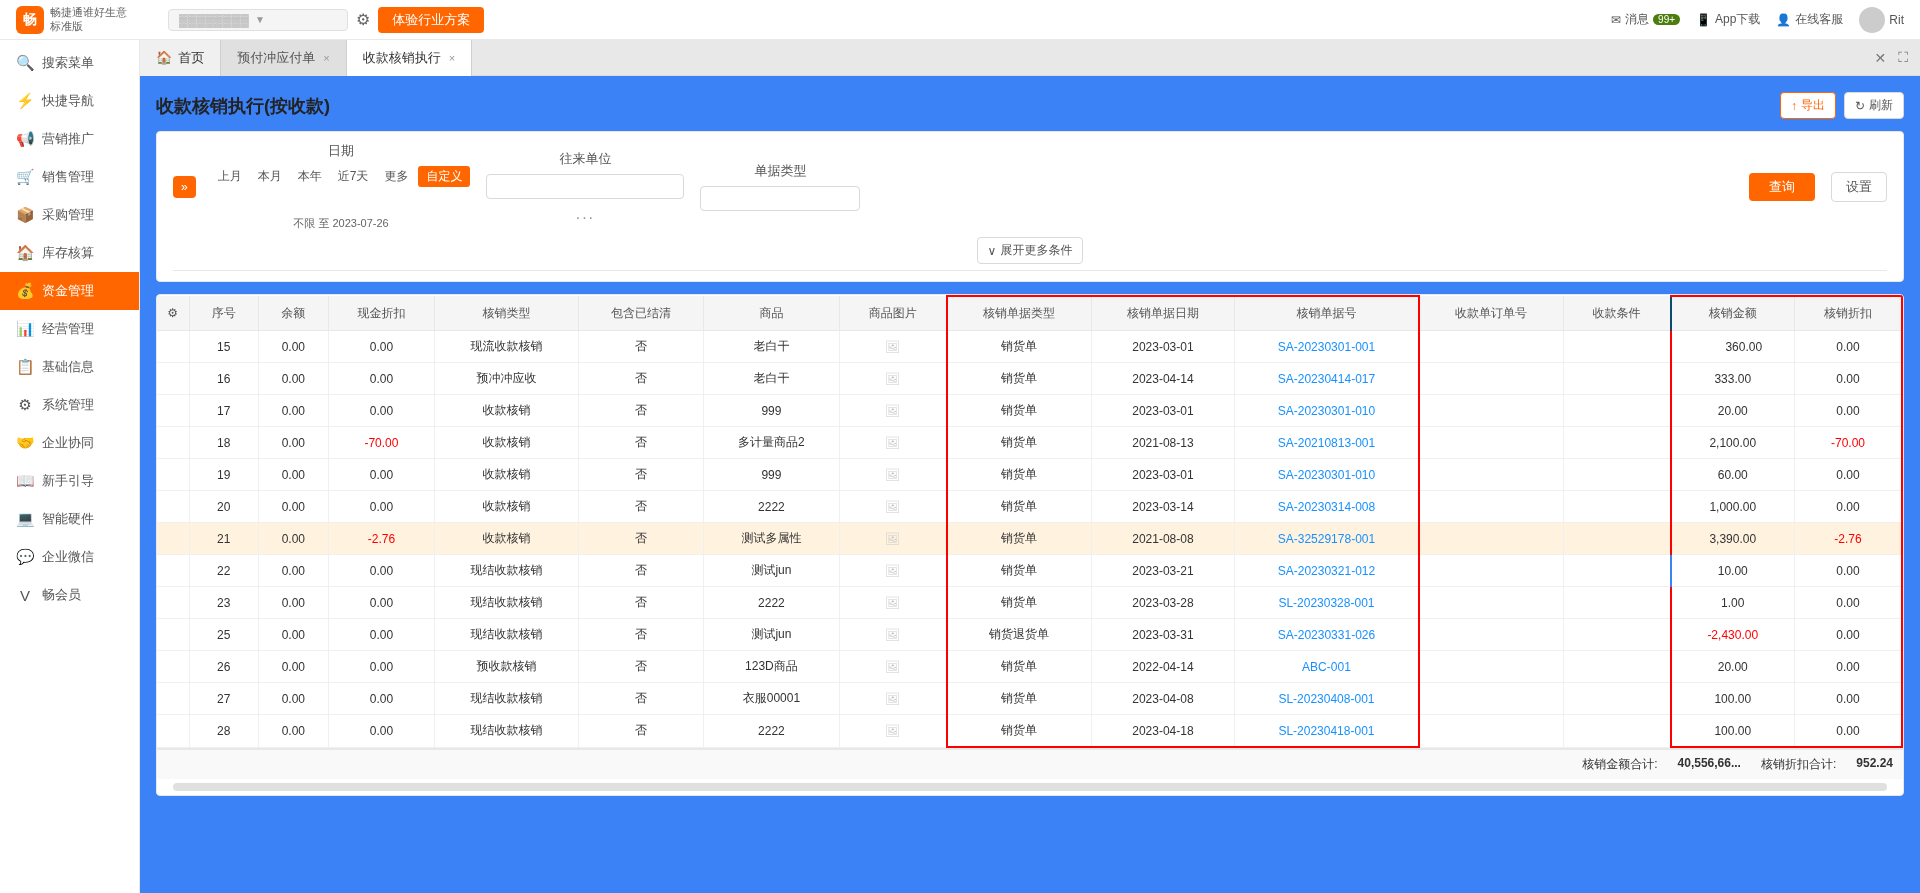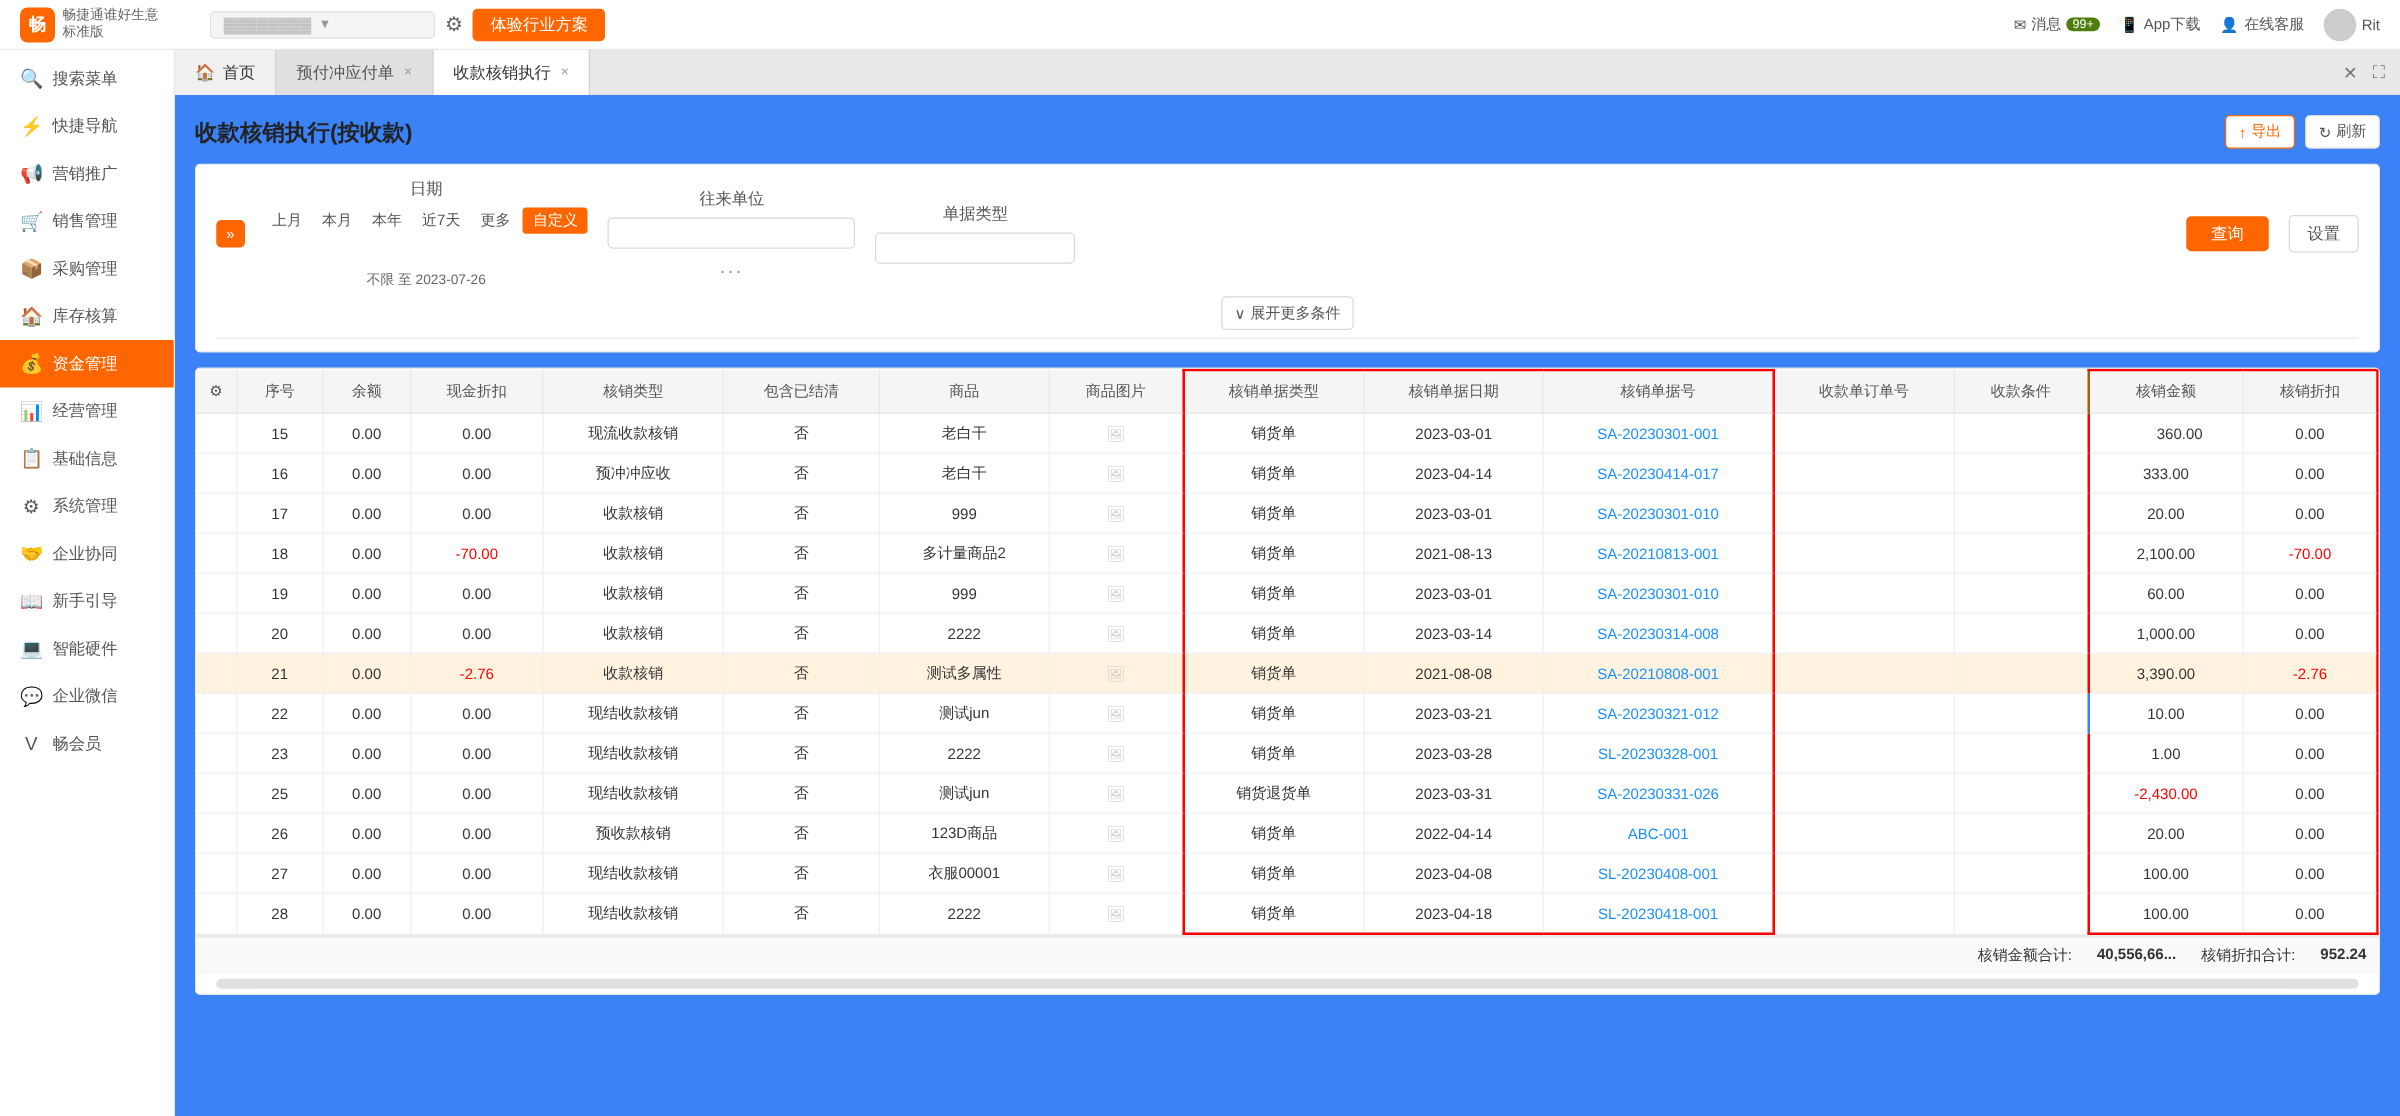--- a/index.html
+++ b/index.html
@@ -360,21 +360,21 @@
               <th>现金折扣</th>
               <th>核销类型</th>
               <th>包含已结清</th>
               <th>商品</th>
               <th>商品图片</th>
               <th style="border-left:2px solid red;border-top:2px solid red;">核销单据类型</th>
               <th style="border-top:2px solid red;">核销单据日期</th>
               <th style="border-top:2px solid red;border-right:2px solid red;">核销单据号</th>
               <th>收款单订单号</th>
               <th>收款条件</th>
-              <th style="border-left:2px solid #a16207;border-top:2px solid red;">核销金额</th>
+              <th style="border-left:2px solid #0c4a6e;border-top:2px solid red;">核销金额</th>
               <th style="border-top:2px solid red;border-right:2px solid red;">核销折扣</th>
             </tr>
           </thead>
           <tbody id="table-body">
           <tr>
                 <td></td>
                 <td>15</td>
                 <td>0.00</td>
                 <td>0.00</td>
                 <td>现流收款核销</td>
@@ -478,21 +478,21 @@
                 <td></td>
                 <td>21</td>
                 <td>0.00</td>
                 <td style="color: red;">-2.76</td>
                 <td>收款核销</td>
                 <td>否</td>
                 <td>测试多属性</td>
                 <td style="color: rgb(204, 204, 204);">🖼</td>
                 <td style="border-left: 2px solid red;">销货单</td>
                 <td>2021-08-08</td>
-                <td style="border-right: 2px solid red;"><a class="td-link" href="#">SA-20210808-001</a></td>
+                <td style="border-right: 2px solid red;"><a class="td-link" href="#">SA-32529178-001</a></td>
                 <td></td>
                 <td></td>
                 <td style="border-left: 2px solid red;">3,390.00</td>
                 <td style="border-right: 2px solid red; color: red;">-2.76</td>
               </tr>
               <tr>
                 <td></td>
                 <td>22</td>
                 <td>0.00</td>
                 <td>0.00</td>

